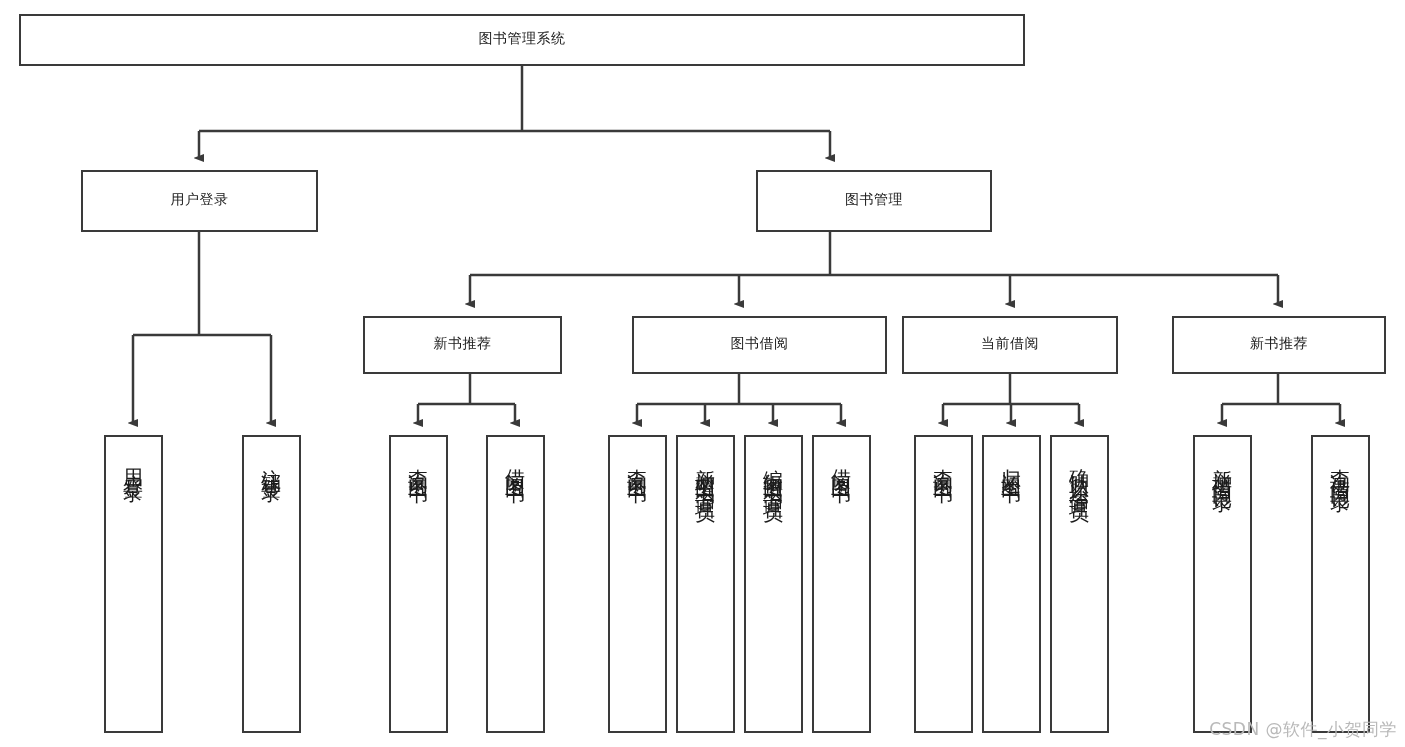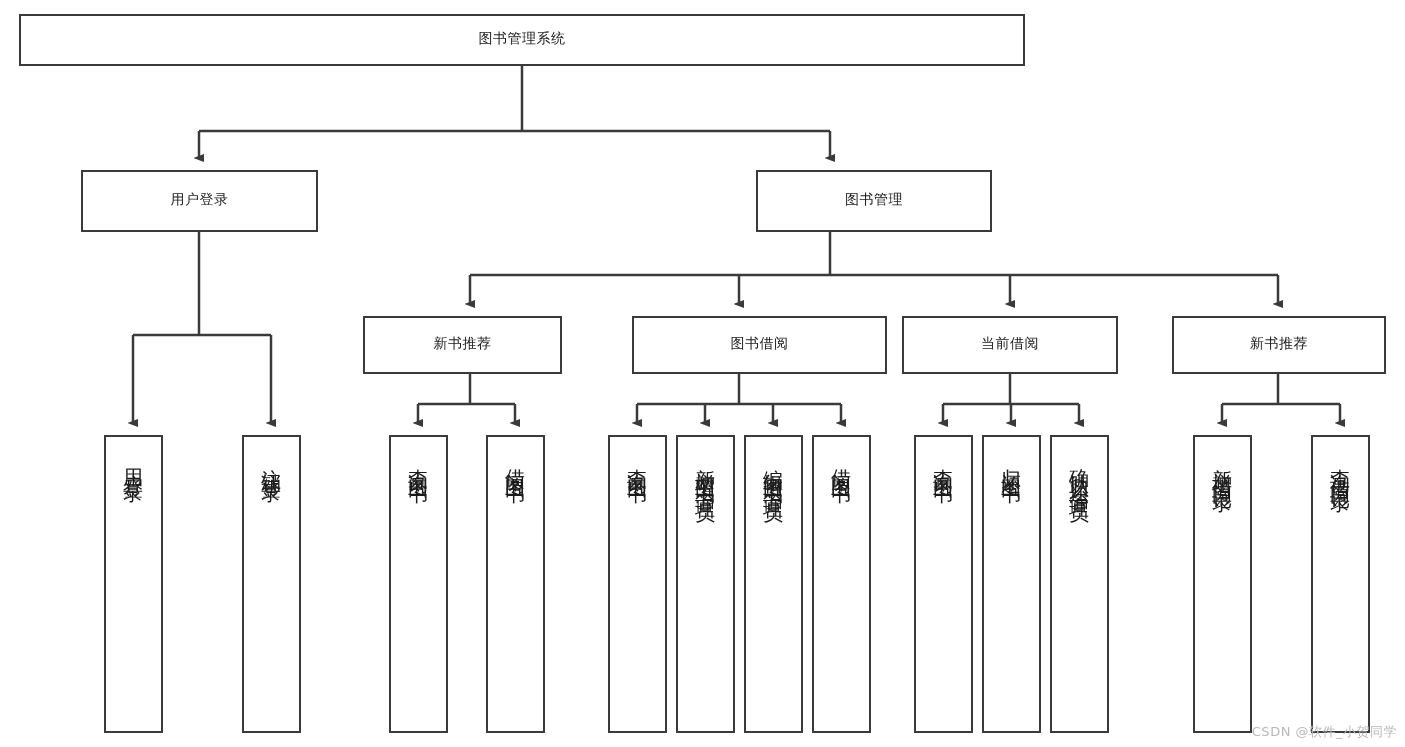--- a/index.html
+++ b/index.html
@@ -54,21 +54,21 @@
     font-size: 20px;
     line-height: 1;
     letter-spacing: 5px;
     white-space: nowrap;
     display: block;
   }
   .watermark {
     position: absolute;
     right: 8px;
     bottom: 6px;
-    font-size: 13px;
+    font-size: 17px;
     color: #b9b9b9;
     white-space: nowrap;
     letter-spacing: 0.5px;
   }
 </style>
 </head>
 <body>
 
 <div id="canvas">
 

